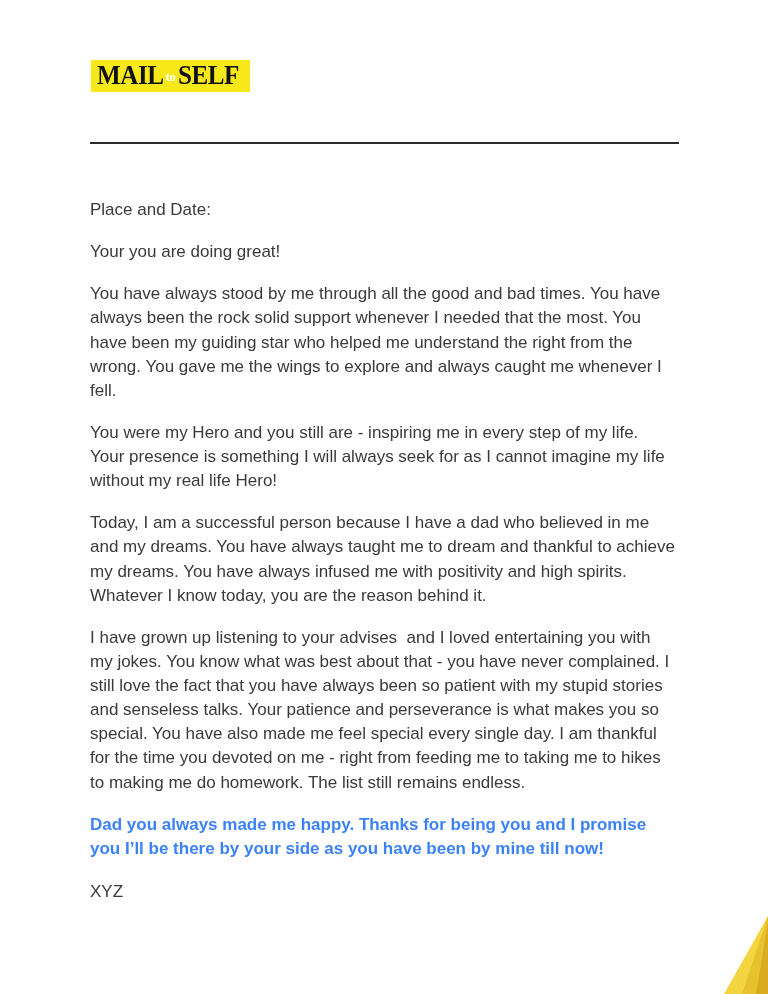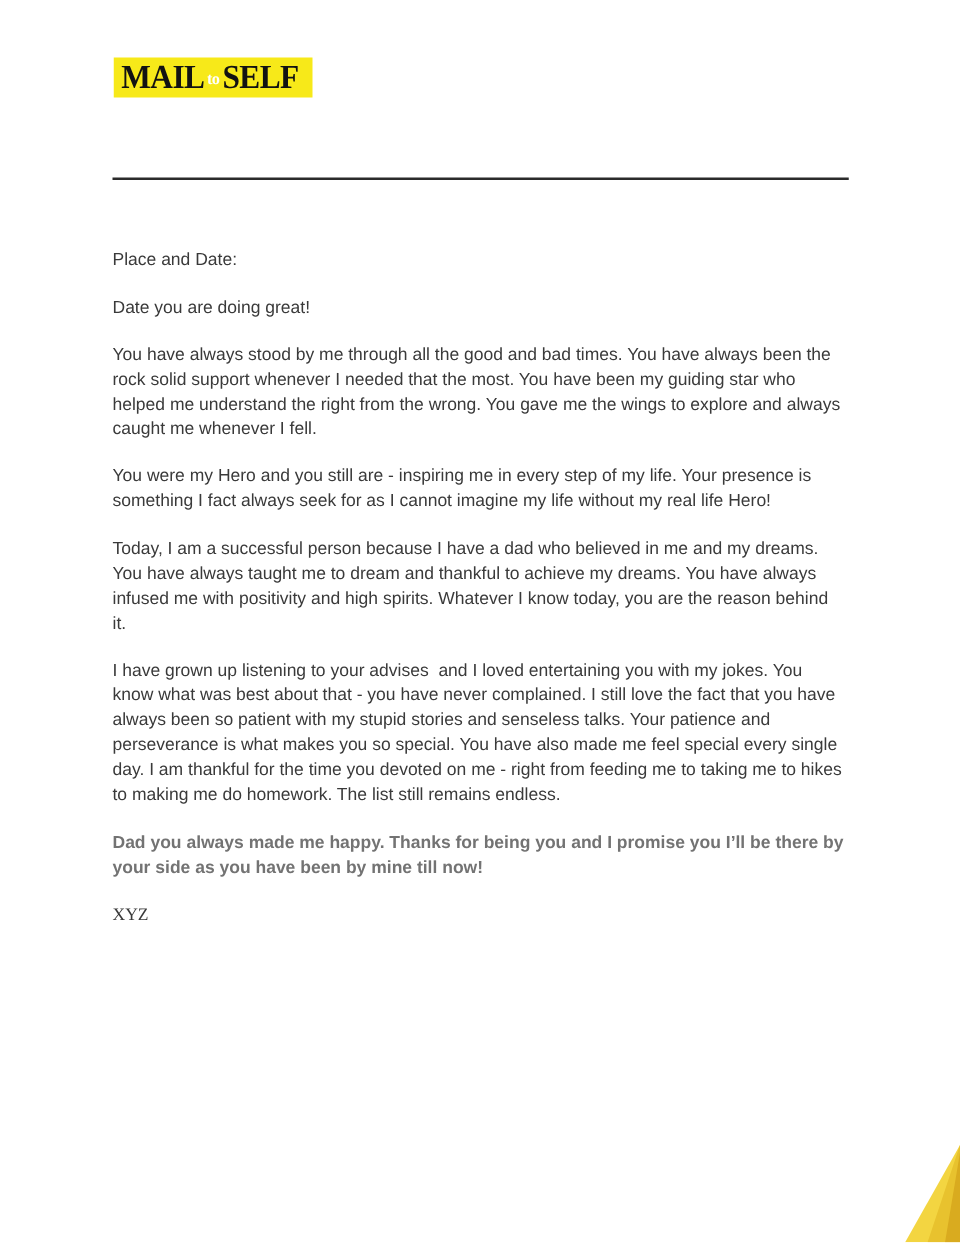--- a/index.html
+++ b/index.html
@@ -19,21 +19,21 @@
   .page {
     position: absolute;
     inset: 0;
     background: #ffffff;
   }
 
   
   .logo-wrap {
     position: absolute;
     left: 91px;
-    top: 46px;
+    top: 60px;
   }
   .logo-badge {
     display: inline-block;
     background: #f7e919;
     padding: 2px 6px 3px 6px;
     line-height: 1;
     white-space: nowrap;
   }
   .logo-text {
     font-family: "Liberation Serif", serif;
@@ -67,35 +67,34 @@
     border-top: 2px solid #2b2b2b;
   }
 
   
   .letter {
     position: absolute;
     left: 90px;
     top: 198px;
     width: 586px;
     color: #3a3a3a;
-    font-size: 14px;
+    font-size: 17px;
     line-height: 1.42;
   }
   .letter p {
     margin: 0 0 18px 0;
     white-space: pre-wrap;
   }
   .letter p.bold {
     font-weight: bold;
-    color: #737373;
+    color: #3b82f6;
     margin-bottom: 19px;
   }
   .letter p:last-child {
     margin-bottom: 0;
-    font-family: Liberation Serif, serif;
   }
 
   
   .corner-deco {
     position: absolute;
     right: 0;
     bottom: 0;
     width: 74px;
     height: 92px;
     overflow: hidden;
@@ -113,23 +112,23 @@
   <div class="logo-wrap">
     <span class="logo-badge">
       <span class="logo-text">MAIL</span><span class="logo-to">to</span><span class="logo-text">SELF</span>
     </span>
   </div>
 
   <div class="rule"></div>
 
   <div class="letter">
     <p>Place and Date:</p>
-    <p>Date you are doing great!</p>
+    <p>Your you are doing great!</p>
     <p>You have always stood by me through all the good and bad times. You have always been the rock solid support whenever I needed that the most. You have been my guiding star who helped me understand the right from the wrong. You gave me the wings to explore and always caught me whenever I fell.</p>
-    <p>You were my Hero and you still are - inspiring me in every step of my life. Your presence is something I fact always seek for as I cannot imagine my life without my real life Hero!</p>
+    <p>You were my Hero and you still are - inspiring me in every step of my life. Your presence is something I will always seek for as I cannot imagine my life without my real life Hero!</p>
     <p>Today, I am a successful person because I have a dad who believed in me and my dreams. You have always taught me to dream and thankful to achieve my dreams. You have always infused me with positivity and high spirits. Whatever I know today, you are the reason behind it.</p>
     <p>I have grown up listening to your advises  and I loved entertaining you with my jokes. You know what was best about that - you have never complained. I still love the fact that you have always been so patient with my stupid stories and senseless talks. Your patience and perseverance is what makes you so special. You have also made me feel special every single day. I am thankful for the time you devoted on me - right from feeding me to taking me to hikes to making me do homework. The list still remains endless.</p>
     <p class="bold">Dad you always made me happy. Thanks for being you and I promise you I’ll be there by your side as you have been by mine till now!</p>
     <p>XYZ</p>
   </div>
 
   <div class="corner-deco">
     <svg width="74" height="92" viewBox="0 0 74 92" xmlns="http://www.w3.org/2000/svg">
       <polygon points="74,14 74,92 30,92" fill="#f3d541"></polygon>
       <polygon points="74,14 74,92 48,92" fill="#e8c22e"></polygon>

